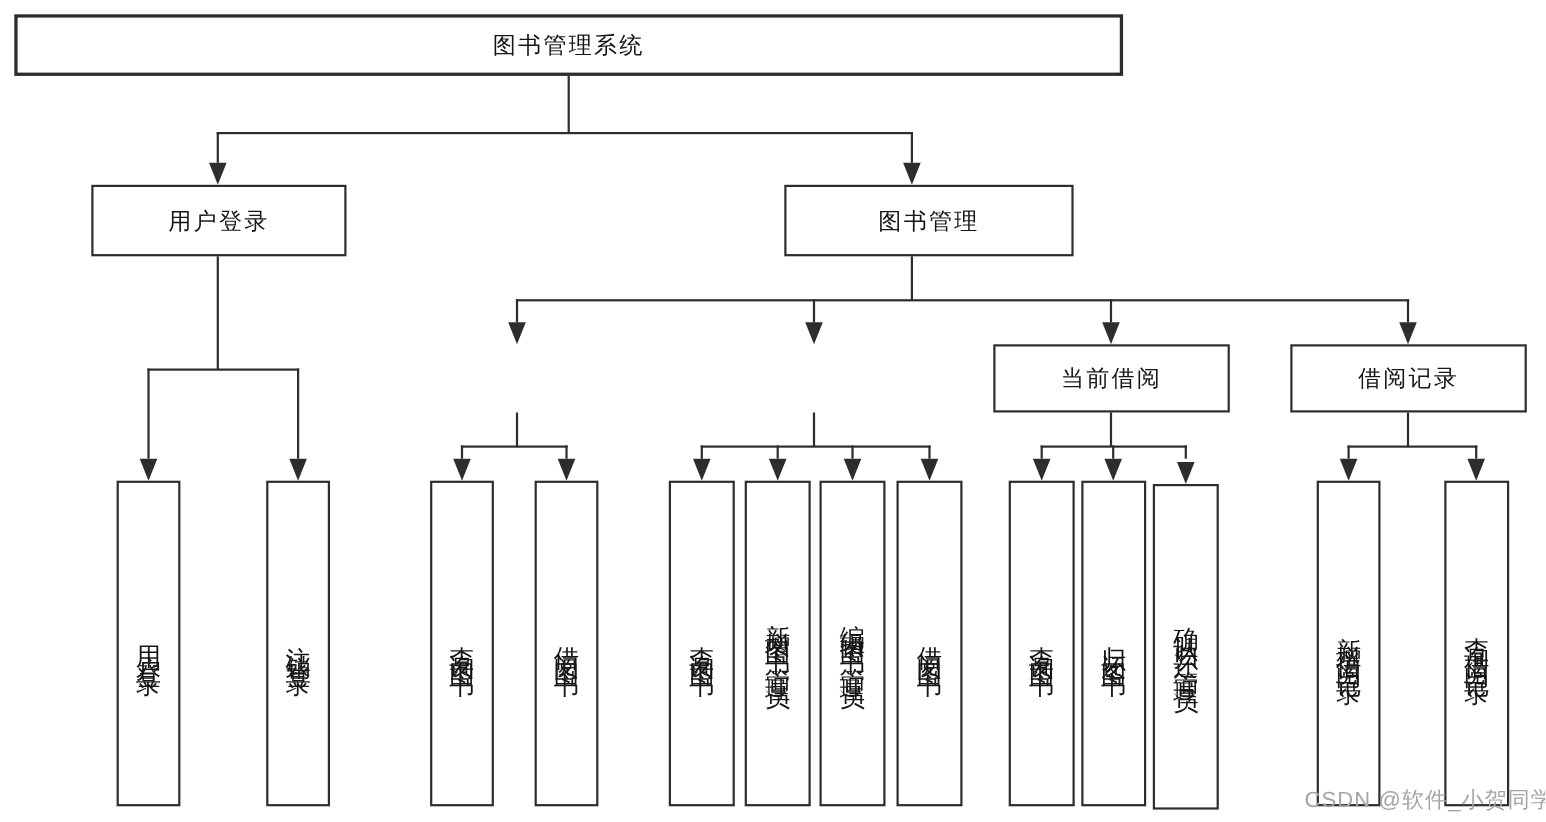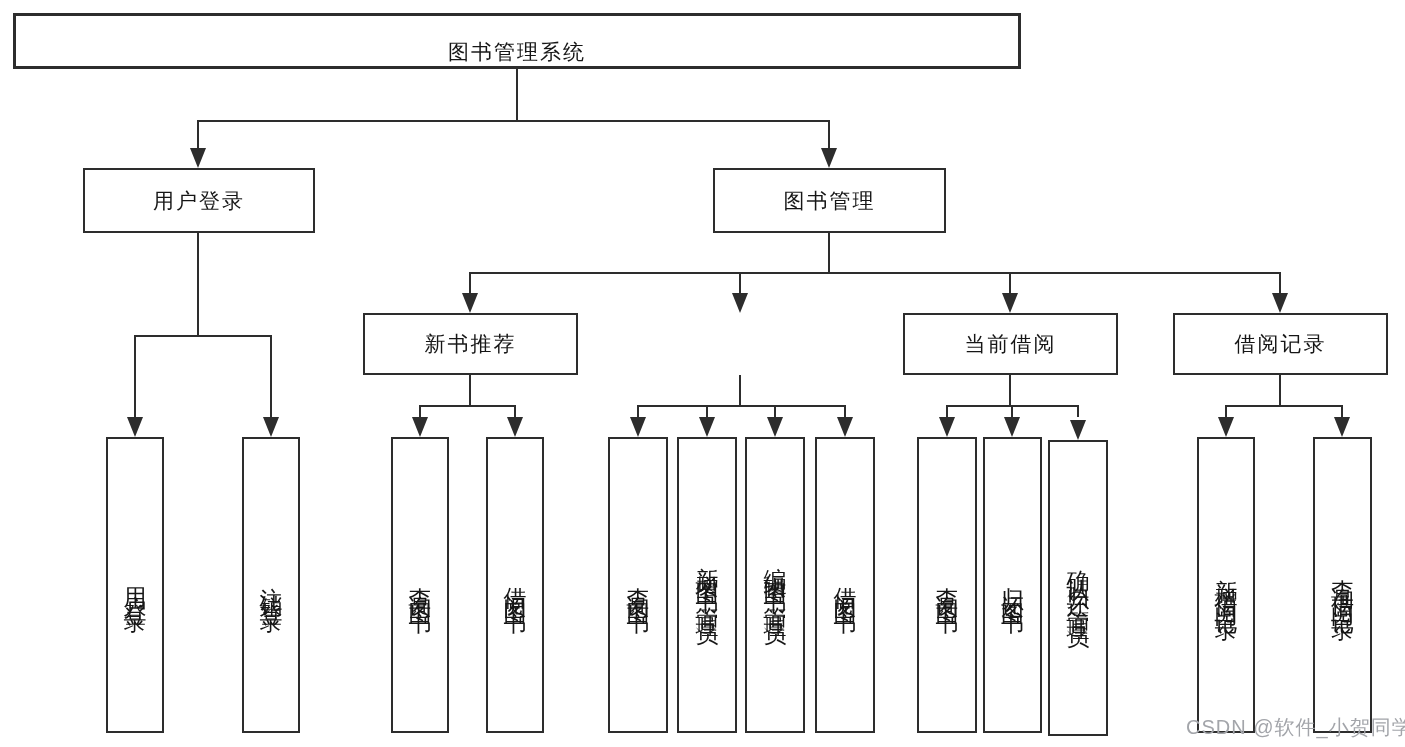--- a/index.html
+++ b/index.html
@@ -6,21 +6,21 @@
   .canvas {
     position:relative; width:1405px; height:747px; background:#ffffff;
     font-family:"Liberation Sans","DejaVu Sans",sans-serif; color:#161616;
     overflow:hidden;
   }
   .box {
     position:absolute; background:#ffffff; border:2px solid #2d2d2d;
     box-sizing:border-box; display:flex; align-items:center; justify-content:center;
   }
   .hbox { font-size:21px; letter-spacing:2px; }
-  .root-box { border-width:3px;align-items:flex-end; }
+  .root-box { border-width:3px; }
   .vtext {
     writing-mode:vertical-rl; text-orientation:mixed;
     font-size:23px; letter-spacing:8px; line-height:1;
   }
   .lv { position:absolute; width:2px; background:#2d2d2d; }
   .lh { position:absolute; height:2px; background:#2d2d2d; }
   .arr {
     position:absolute; width:0; height:0;
     border-left:8px solid transparent; border-right:8px solid transparent;
     border-top:20px solid #2d2d2d;
@@ -39,21 +39,21 @@
   <div class="lv" style="left:516px; top:69px; height:51px;"></div>
   <div class="lh" style="left:197px; top:120px; width:633px;"></div>
   <div class="lv" style="left:197px; top:120px; height:28px;"></div>
   <div class="arr" style="left:190px; top:148px;"></div>
   <div class="lv" style="left:828px; top:120px; height:28px;"></div>
   <div class="arr" style="left:821px; top:148px;"></div>
 
   <div class="box hbox" style="left:83px; top:168px; width:232px; height:65px;">
     <span>用户登录</span>
   </div>
-  <div class="box hbox" style="left:713px; top:168px; width:233px; height:65px;">
+  <div class="box hbox" style="left:713px; top:168px; width:263px; height:65px;">
     <span>图书管理</span>
   </div>
 
   <div class="lv" style="left:197px; top:233px; height:103px;"></div>
   <div class="lh" style="left:134px; top:335px; width:138px;"></div>
   <div class="lv" style="left:134px; top:335px; height:82px;"></div>
   <div class="arr" style="left:127px; top:417px;"></div>
   <div class="lv" style="left:270px; top:335px; height:82px;"></div>
   <div class="arr" style="left:263px; top:417px;"></div>
 
@@ -68,23 +68,20 @@
   <div class="lh" style="left:469px; top:272px; width:812px;"></div>
   <div class="lv" style="left:469px; top:272px; height:21px;"></div>
   <div class="arr" style="left:462px; top:293px;"></div>
   <div class="lv" style="left:739px; top:272px; height:21px;"></div>
   <div class="arr" style="left:732px; top:293px;"></div>
   <div class="lv" style="left:1009px; top:272px; height:21px;"></div>
   <div class="arr" style="left:1002px; top:293px;"></div>
   <div class="lv" style="left:1279px; top:272px; height:21px;"></div>
   <div class="arr" style="left:1272px; top:293px;"></div>
 
-  <div class="box hbox" style="left:363px; top:313px; width:215px; height:62px;">
-    <span>新书推荐</span>
-  </div>
   <div class="box hbox" style="left:903px; top:313px; width:215px; height:62px;">
     <span>当前借阅</span>
   </div>
   <div class="box hbox" style="left:1173px; top:313px; width:215px; height:62px;">
     <span>借阅记录</span>
   </div>
 
   <div class="lv" style="left:469px; top:375px; height:31px;"></div>
   <div class="lh" style="left:419px; top:405px; width:97px;"></div>
   <div class="lv" style="left:419px; top:405px; height:12px;"></div>

